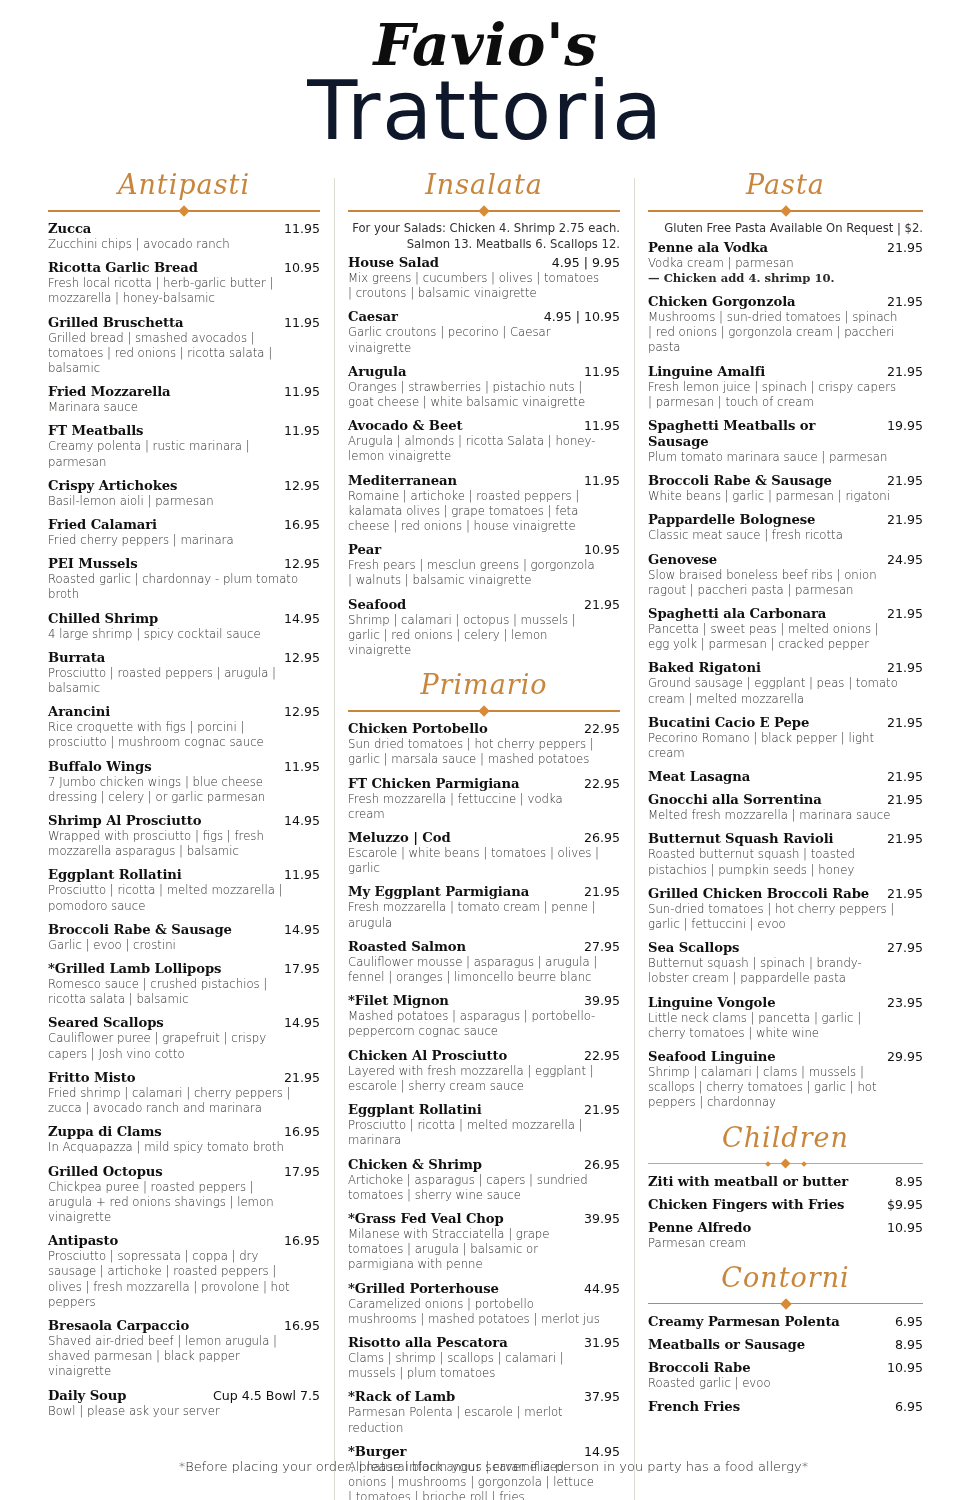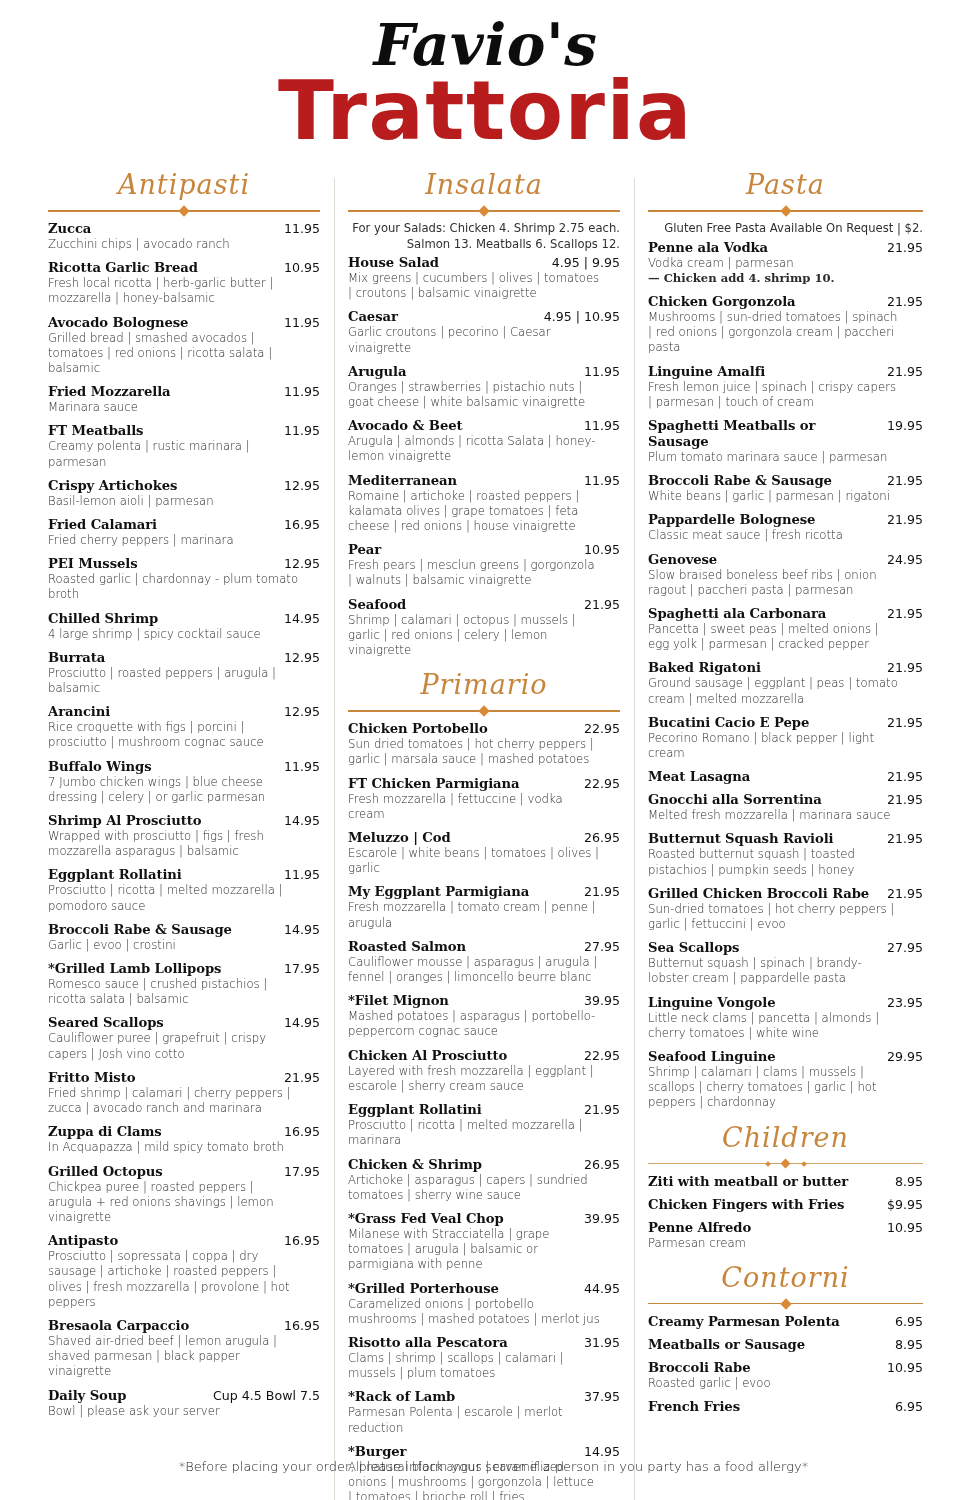--- a/index.html
+++ b/index.html
@@ -23,25 +23,25 @@
     font-family: "DejaVu Serif", serif;
     font-style: italic;
     font-weight: 700;
     font-size: 58px;
     line-height: 62px;
     letter-spacing: 0.5px;
     color: #0d0d0d;
   }
   .brand-main {
     font-family: "DejaVu Sans", sans-serif;
-    font-weight: 700;
+    font-weight: 400;
     font-size: 82px;
     line-height: 82px;
     letter-spacing: 1.5px;
-    color: #b91c1c;
+    color: #0f172a;
     margin-top: -6px;
   }
 
   
   .columns {
     display: flex;
     padding: 16px 34px 0 34px;
     align-items: stretch;
   }
   .col {
@@ -188,21 +188,21 @@
         </div>
         <div class="item">
           <div class="item-head">
             <span class="item-name">Ricotta Garlic Bread</span>
             <span class="item-price">10.95</span>
           </div>
           <div class="item-desc">Fresh local ricotta | herb-garlic butter | mozzarella | honey-balsamic</div>
         </div>
         <div class="item">
           <div class="item-head">
-            <span class="item-name">Avocado Bolognese</span>
+            <span class="item-name">Grilled Bruschetta</span>
             <span class="item-price">11.95</span>
           </div>
           <div class="item-desc">Grilled bread | smashed avocados | tomatoes | red onions | ricotta salata | balsamic</div>
         </div>
         <div class="item">
           <div class="item-head">
             <span class="item-name">Fried Mozzarella</span>
             <span class="item-price">11.95</span>
           </div>
           <div class="item-desc">Marinara sauce</div>
@@ -614,21 +614,21 @@
             <span class="item-name">Sea Scallops</span>
             <span class="item-price">27.95</span>
           </div>
           <div class="item-desc">Butternut squash | spinach | brandy-lobster cream | pappardelle pasta</div>
         </div>
         <div class="item">
           <div class="item-head">
             <span class="item-name">Linguine Vongole</span>
             <span class="item-price">23.95</span>
           </div>
-          <div class="item-desc">Little neck clams | pancetta | almonds | cherry tomatoes | white wine</div>
+          <div class="item-desc">Little neck clams | pancetta | garlic | cherry tomatoes | white wine</div>
         </div>
         <div class="item">
           <div class="item-head">
             <span class="item-name">Seafood Linguine</span>
             <span class="item-price">29.95</span>
           </div>
           <div class="item-desc">Shrimp | calamari | clams | mussels | scallops | cherry tomatoes | garlic | hot peppers | chardonnay</div>
         </div>
       </div>
       <div class="sect-block spaced">

